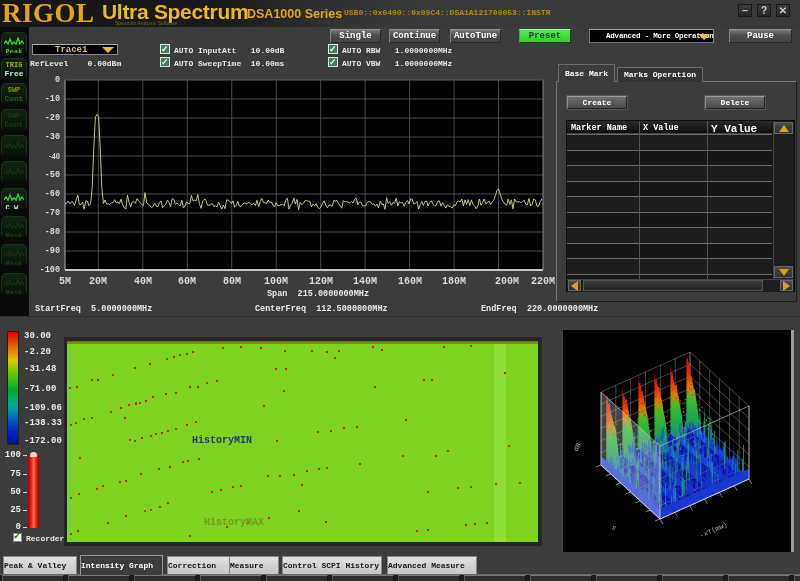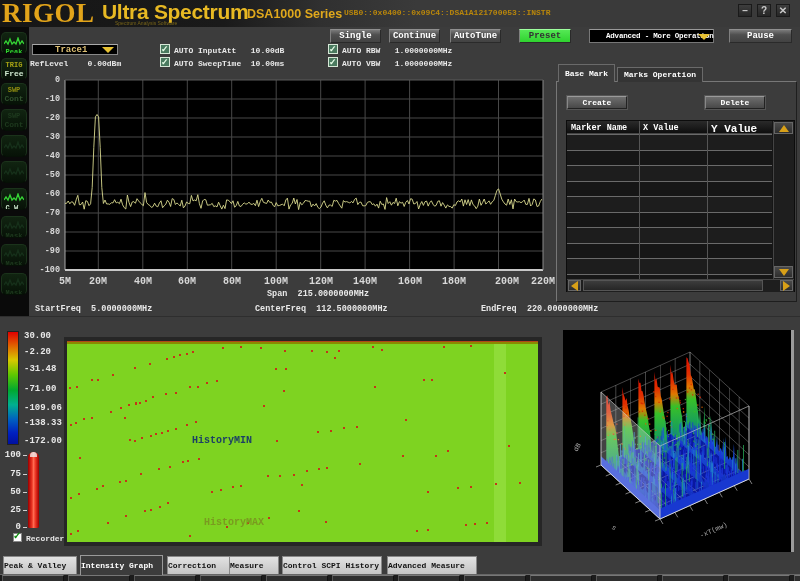--- a/index.html
+++ b/index.html
@@ -121,21 +121,21 @@
       <line x1="65" y1="80" x2="65" y2="270" stroke="#a8a8a8" stroke-width="1"></line>
       <line x1="65" y1="270" x2="543" y2="270" stroke="#c8c8c8" stroke-width="2"></line>
       <line x1="543" y1="80" x2="543" y2="270" stroke="#8a8a8a" stroke-width="1"></line>
       <line x1="65" y1="80" x2="543" y2="80" stroke="#5a5a5a" stroke-width="1"></line>
       <polyline points="65.0,203.4 66.6,203.3 68.2,201.0 69.8,203.8 71.4,201.8 73.0,202.2 74.6,205.3 76.2,199.8 77.8,195.3 79.4,204.7 81.0,204.6 82.6,202.0 84.2,209.2 85.8,200.7 87.4,201.4 89.0,205.7 90.6,203.8 92.2,187.5 93.8,147.5 95.4,116.9 97.0,114.5 98.6,116.9 100.2,147.5 101.8,187.5 103.4,203.5 105.0,200.0 106.6,204.0 108.2,203.9 109.8,204.4 111.4,202.7 113.0,202.9 114.6,199.7 116.2,202.9 117.8,202.2 119.4,203.7 121.0,199.2 122.6,204.8 124.2,207.6 125.8,209.0 127.4,195.0 129.0,202.4 130.6,206.6 132.2,202.0 133.8,201.6 135.4,203.3 137.0,198.7 138.6,200.9 140.2,202.8 141.8,204.4 143.4,205.7 145.0,192.6 146.6,202.5 148.2,204.5 149.8,205.4 151.4,207.4 153.0,206.6 154.6,203.2 156.2,206.1 157.8,206.8 159.4,203.0 161.0,200.8 162.6,207.7 164.2,205.8 165.8,204.1 167.4,200.2 169.0,202.3 170.6,206.5 172.2,198.6 173.8,199.5 175.4,204.5 177.0,202.9 178.6,204.5 180.2,206.0 181.8,200.2 183.4,207.9 185.0,206.0 186.6,202.0 188.2,203.4 189.8,203.7 191.4,195.4 193.0,200.9 194.6,200.0 196.2,200.8 197.8,194.7 199.4,203.7 201.0,208.3 202.6,201.0 204.2,199.4 205.8,199.8 207.4,205.2 209.0,205.0 210.6,204.7 212.2,203.4 213.8,206.6 215.4,205.9 217.0,206.9 218.6,202.2 220.2,205.7 221.8,209.1 223.4,205.2 225.0,208.6 226.6,199.9 228.2,200.2 229.8,201.5 231.4,203.6 233.0,200.8 234.6,207.2 236.2,205.7 237.8,201.4 239.4,206.0 241.0,206.5 242.6,204.3 244.2,202.9 245.8,204.1 247.4,203.8 249.0,202.1 250.6,204.2 252.2,204.4 253.8,203.4 255.4,205.7 257.0,200.2 258.6,206.6 260.2,201.6 261.8,198.3 263.4,202.3 265.0,202.9 266.6,203.5 268.2,200.0 269.8,202.4 271.4,202.0 273.0,205.2 274.6,206.9 276.2,202.6 277.8,205.8 279.4,205.5 281.0,204.8 282.6,204.1 284.2,205.8 285.8,200.0 287.4,198.1 289.0,209.1 290.6,204.8 292.2,203.4 293.8,198.0 295.4,204.0 297.0,199.5 298.6,209.6 300.2,202.3 301.8,204.8 303.4,203.3 305.0,200.6 306.6,200.7 308.2,201.2 309.8,201.2 311.4,206.9 313.0,204.1 314.6,205.9 316.2,203.6 317.8,207.3 319.4,208.6 321.0,207.0 322.6,203.1 324.2,200.8 325.8,205.2 327.4,207.9 329.0,205.1 330.6,205.1 332.2,206.4 333.8,200.3 335.4,201.1 337.0,200.4 338.6,203.5 340.2,205.9 341.8,208.2 343.4,200.6 345.0,202.0 346.6,201.6 348.2,202.2 349.8,203.0 351.4,201.4 353.0,202.9 354.6,199.4 356.2,198.1 357.8,204.6 359.4,202.3 361.0,202.1 362.6,205.7 364.2,205.9 365.8,205.6 367.4,202.4 369.0,201.7 370.6,201.8 372.2,204.6 373.8,203.8 375.4,206.2 377.0,204.1 378.6,208.1 380.2,201.2 381.8,204.5 383.4,204.0 385.0,209.4 386.6,197.6 388.2,203.5 389.8,201.7 391.4,205.2 393.0,202.4 394.6,203.5 396.2,198.2 397.8,205.8 399.4,201.7 401.0,203.2 402.6,202.3 404.2,206.5 405.8,202.2 407.4,200.5 409.0,204.0 410.6,198.7 412.2,199.2 413.8,204.0 415.4,203.5 417.0,201.5 418.6,209.0 420.2,204.5 421.8,201.5 423.4,205.4 425.0,201.7 426.6,201.1 428.2,206.1 429.8,202.4 431.4,200.9 433.0,204.2 434.6,206.2 436.2,205.3 437.8,201.3 439.4,200.8 441.0,206.2 442.6,202.6 444.2,205.1 445.8,208.1 447.4,204.9 449.0,206.4 450.6,206.6 452.2,208.1 453.8,204.7 455.4,205.5 457.0,201.9 458.6,200.8 460.2,201.9 461.8,199.0 463.4,206.1 465.0,199.8 466.6,204.5 468.2,199.6 469.8,205.7 471.4,199.9 473.0,204.6 474.6,205.9 476.2,208.7 477.8,206.2 479.4,199.0 481.0,205.3 482.6,202.5 484.2,199.0 485.8,204.0 487.4,202.6 489.0,200.9 490.6,204.3 492.2,201.8 493.8,200.4 495.4,195.3 497.0,190.2 498.6,188.9 500.2,194.0 501.8,199.2 503.4,201.9 505.0,204.0 506.6,205.2 508.2,199.1 509.8,204.5 511.4,199.8 513.0,208.9 514.6,199.0 516.2,201.7 517.8,202.0 519.4,201.7 521.0,202.7 522.6,201.7 524.2,200.1 525.8,204.4 527.4,204.4 529.0,198.4 530.6,206.0 532.2,204.4 533.8,198.9 535.4,200.0 537.0,206.5 538.6,206.0 540.2,201.7 541.8,199.1" fill="none" stroke="#d9d98e" stroke-width="0.9"></polyline>
     </svg>
 <div class="axis" style="left:0px;top:75px;width:60px;text-align:right;font-size:8.5px;">0</div>
     <div class="axis" style="left:0px;top:94px;width:60px;text-align:right;font-size:8.5px;">-10</div>
     <div class="axis" style="left:0px;top:113px;width:60px;text-align:right;font-size:8.5px;">-20</div>
     <div class="axis" style="left:0px;top:132px;width:60px;text-align:right;font-size:8.5px;">-30</div>
-    <div class="axis" style="left:0px;top:151px;width:60px;text-align:right;font-size:8.5px;">-40</div>
+    <div class="axis" style="left:0px;top:151px;width:60px;text-align:right;font-size:8.5px;font-family:Liberation Serif, serif;">-40</div>
     <div class="axis" style="left:0px;top:170px;width:60px;text-align:right;font-size:8.5px;">-50</div>
     <div class="axis" style="left:0px;top:189px;width:60px;text-align:right;font-size:8.5px;">-60</div>
     <div class="axis" style="left:0px;top:208px;width:60px;text-align:right;font-size:8.5px;">-70</div>
     <div class="axis" style="left:0px;top:227px;width:60px;text-align:right;font-size:8.5px;">-80</div>
     <div class="axis" style="left:0px;top:246px;width:60px;text-align:right;font-size:8.5px;">-90</div>
     <div class="axis" style="left:0px;top:265px;width:60px;text-align:right;font-size:8.5px;">-100</div>
 <div class="axis" style="left:45px;top:276px;width:40px;text-align:center;font-size:10px;">5M</div>
     <div class="axis" style="left:78px;top:276px;width:40px;text-align:center;font-size:10px;">20M</div>
     <div class="axis" style="left:123px;top:276px;width:40px;text-align:center;font-size:10px;">40M</div>
     <div class="axis" style="left:167px;top:276px;width:40px;text-align:center;font-size:10px;">60M</div>

